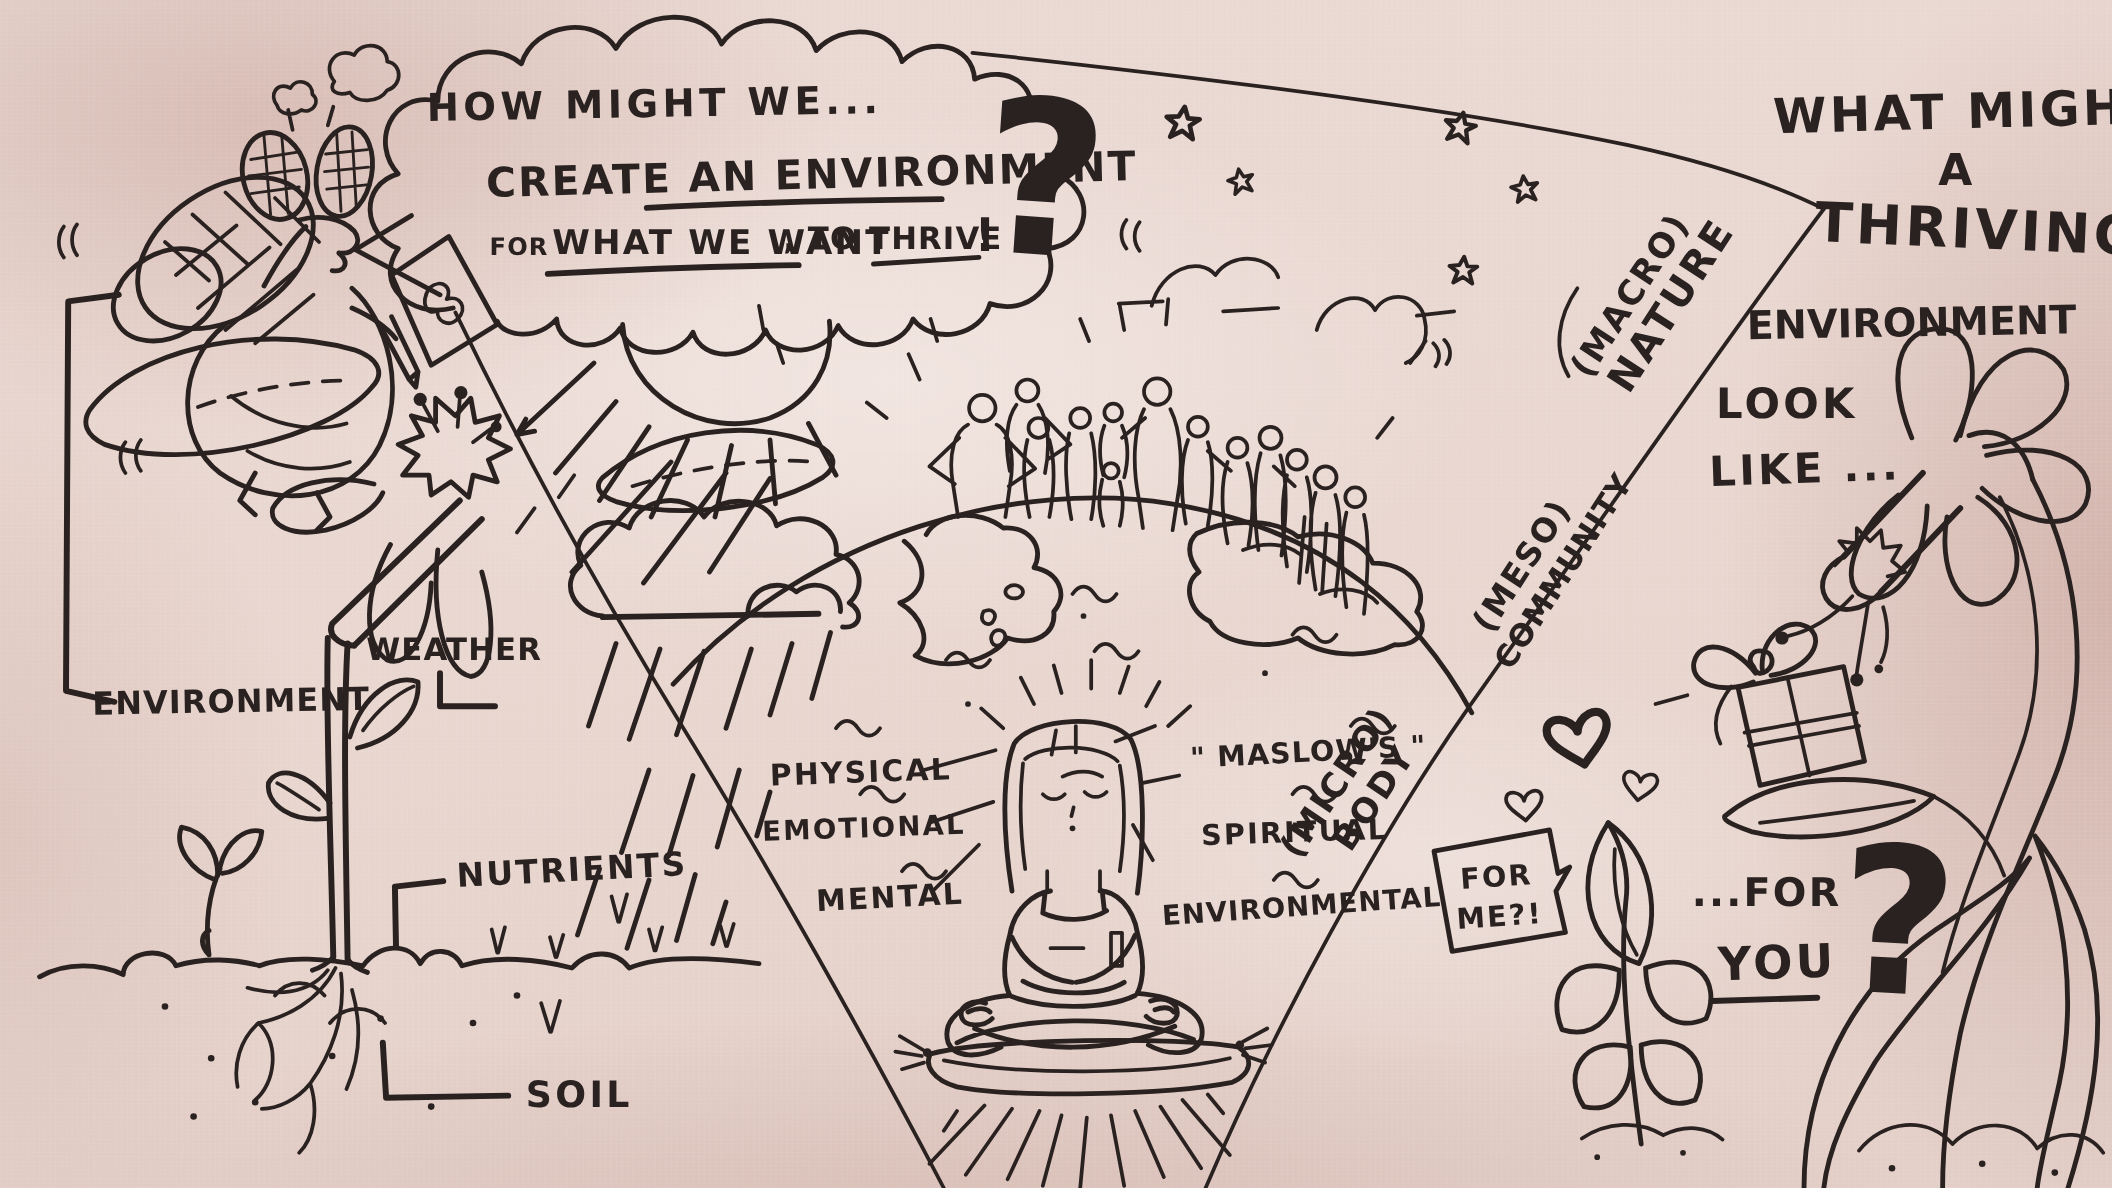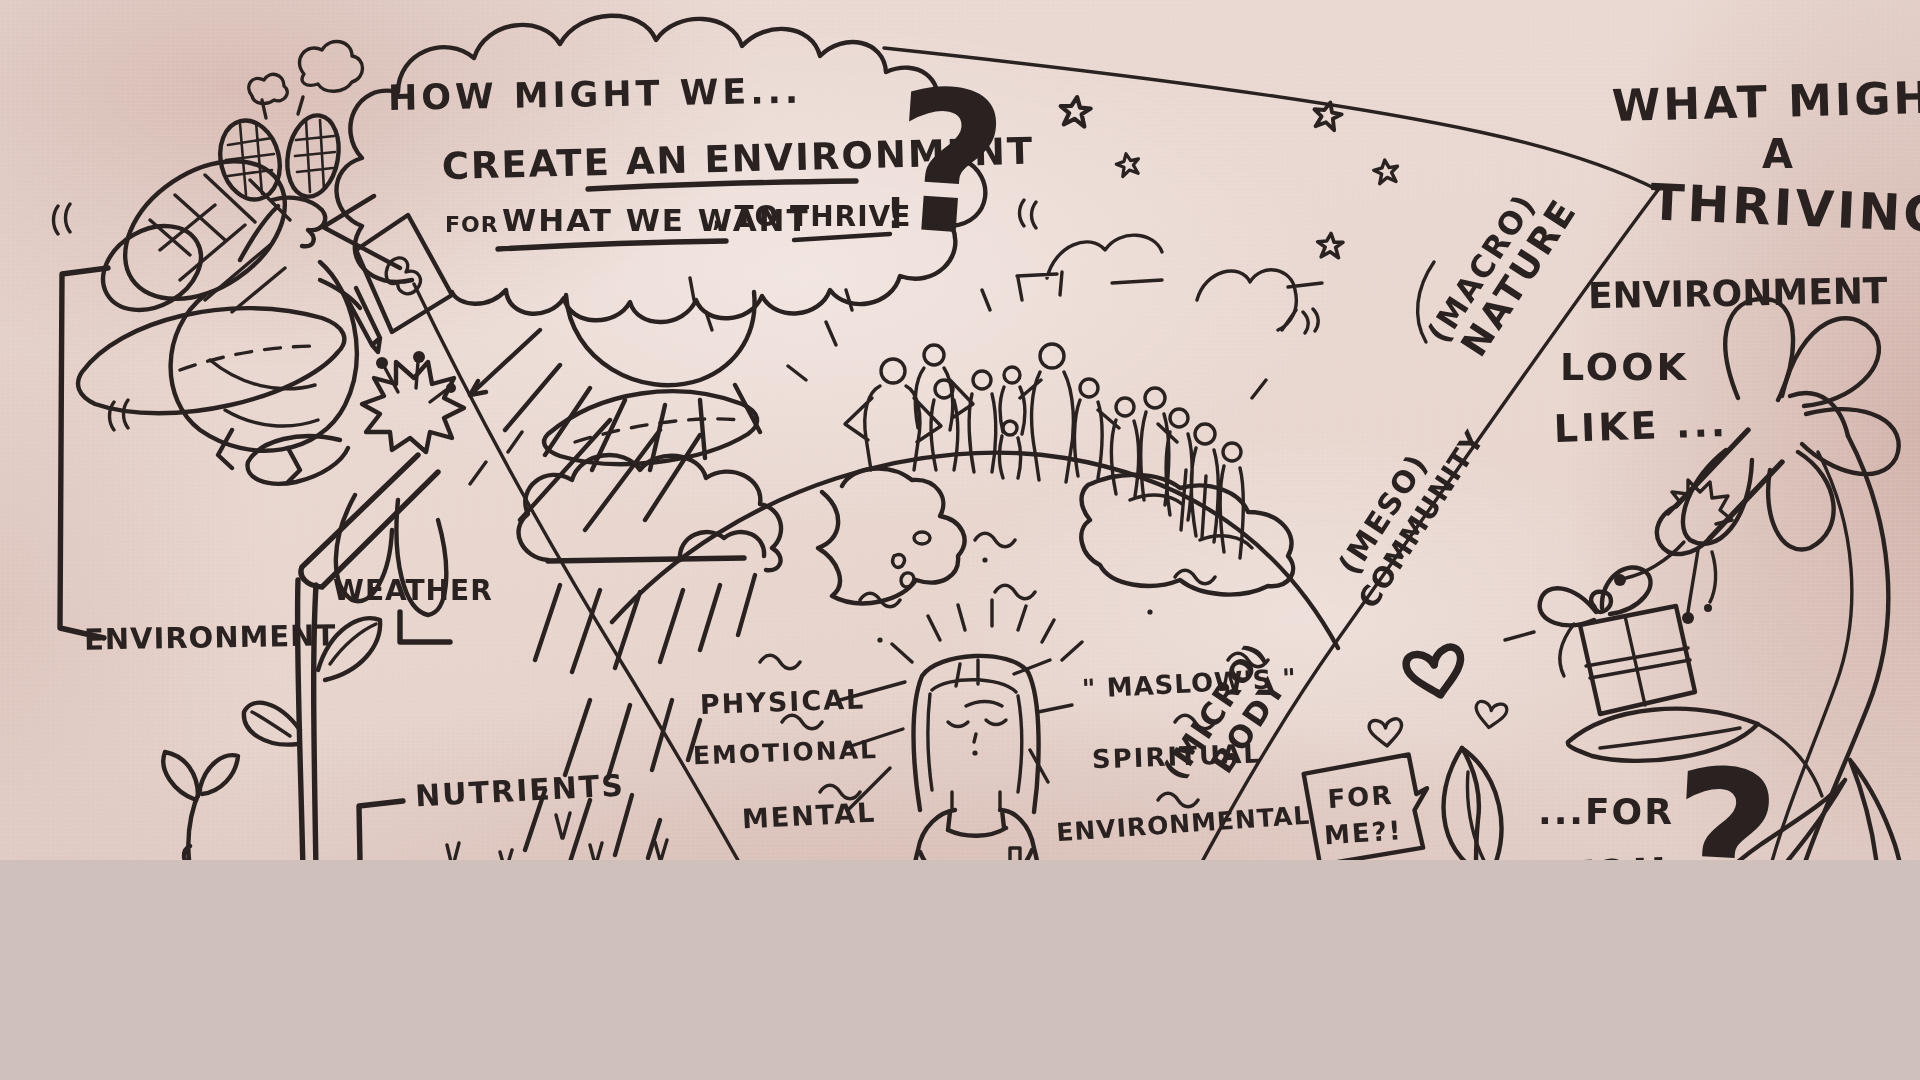--- a/index.html
+++ b/index.html
@@ -1,16 +1,16 @@
 <!DOCTYPE html>
 <html><head>
 <meta charset="utf-8">
 <style>
   html,body{margin:0;padding:0;background:#cfc0bb;}
-  .stage{position:relative;width:1920px;height:860px;overflow:hidden;
+  .stage{position:relative;width:1920px;height:1080px;overflow:hidden;
     background:
       repeating-linear-gradient(0deg, rgba(255,255,255,0.045) 0 1px, rgba(0,0,0,0) 1px 4px),
       repeating-linear-gradient(90deg, rgba(255,255,255,0.04) 0 1px, rgba(0,0,0,0) 1px 5px),
       radial-gradient(ellipse 860px 460px at 12% 10%, rgba(198,160,152,0.50), rgba(198,160,152,0) 62%),
       radial-gradient(ellipse 540px 900px at 100% 50%, rgba(192,152,144,0.55), rgba(192,152,144,0) 66%),
       radial-gradient(ellipse 1300px 280px at 45% 103%, rgba(203,168,160,0.45), rgba(203,168,160,0) 70%),
       radial-gradient(ellipse 420px 700px at 0% 70%, rgba(203,168,160,0.35), rgba(203,168,160,0) 65%),
       radial-gradient(ellipse 900px 420px at 42% 32%, rgba(255,251,249,0.40), rgba(255,251,249,0) 60%),
       radial-gradient(ellipse 620px 320px at 68% 72%, rgba(255,251,249,0.30), rgba(255,251,249,0) 60%),
       linear-gradient(175deg,#ead9d3 0%, #e8d6cf 55%, #e3cfc8 100%);

